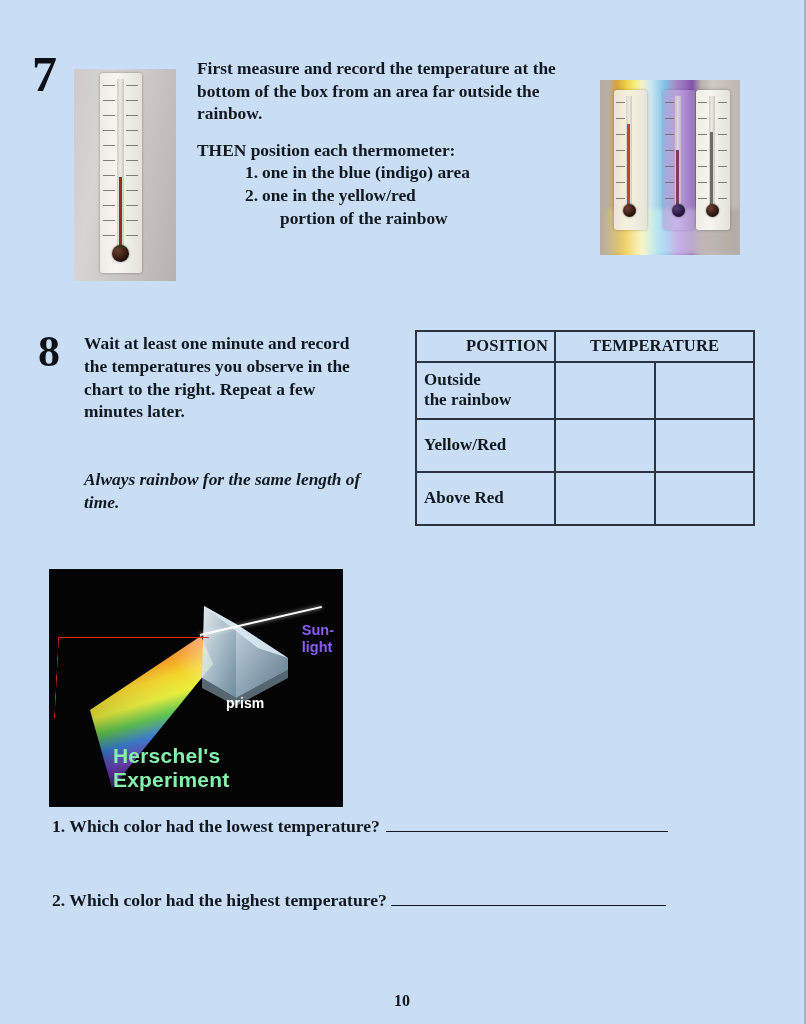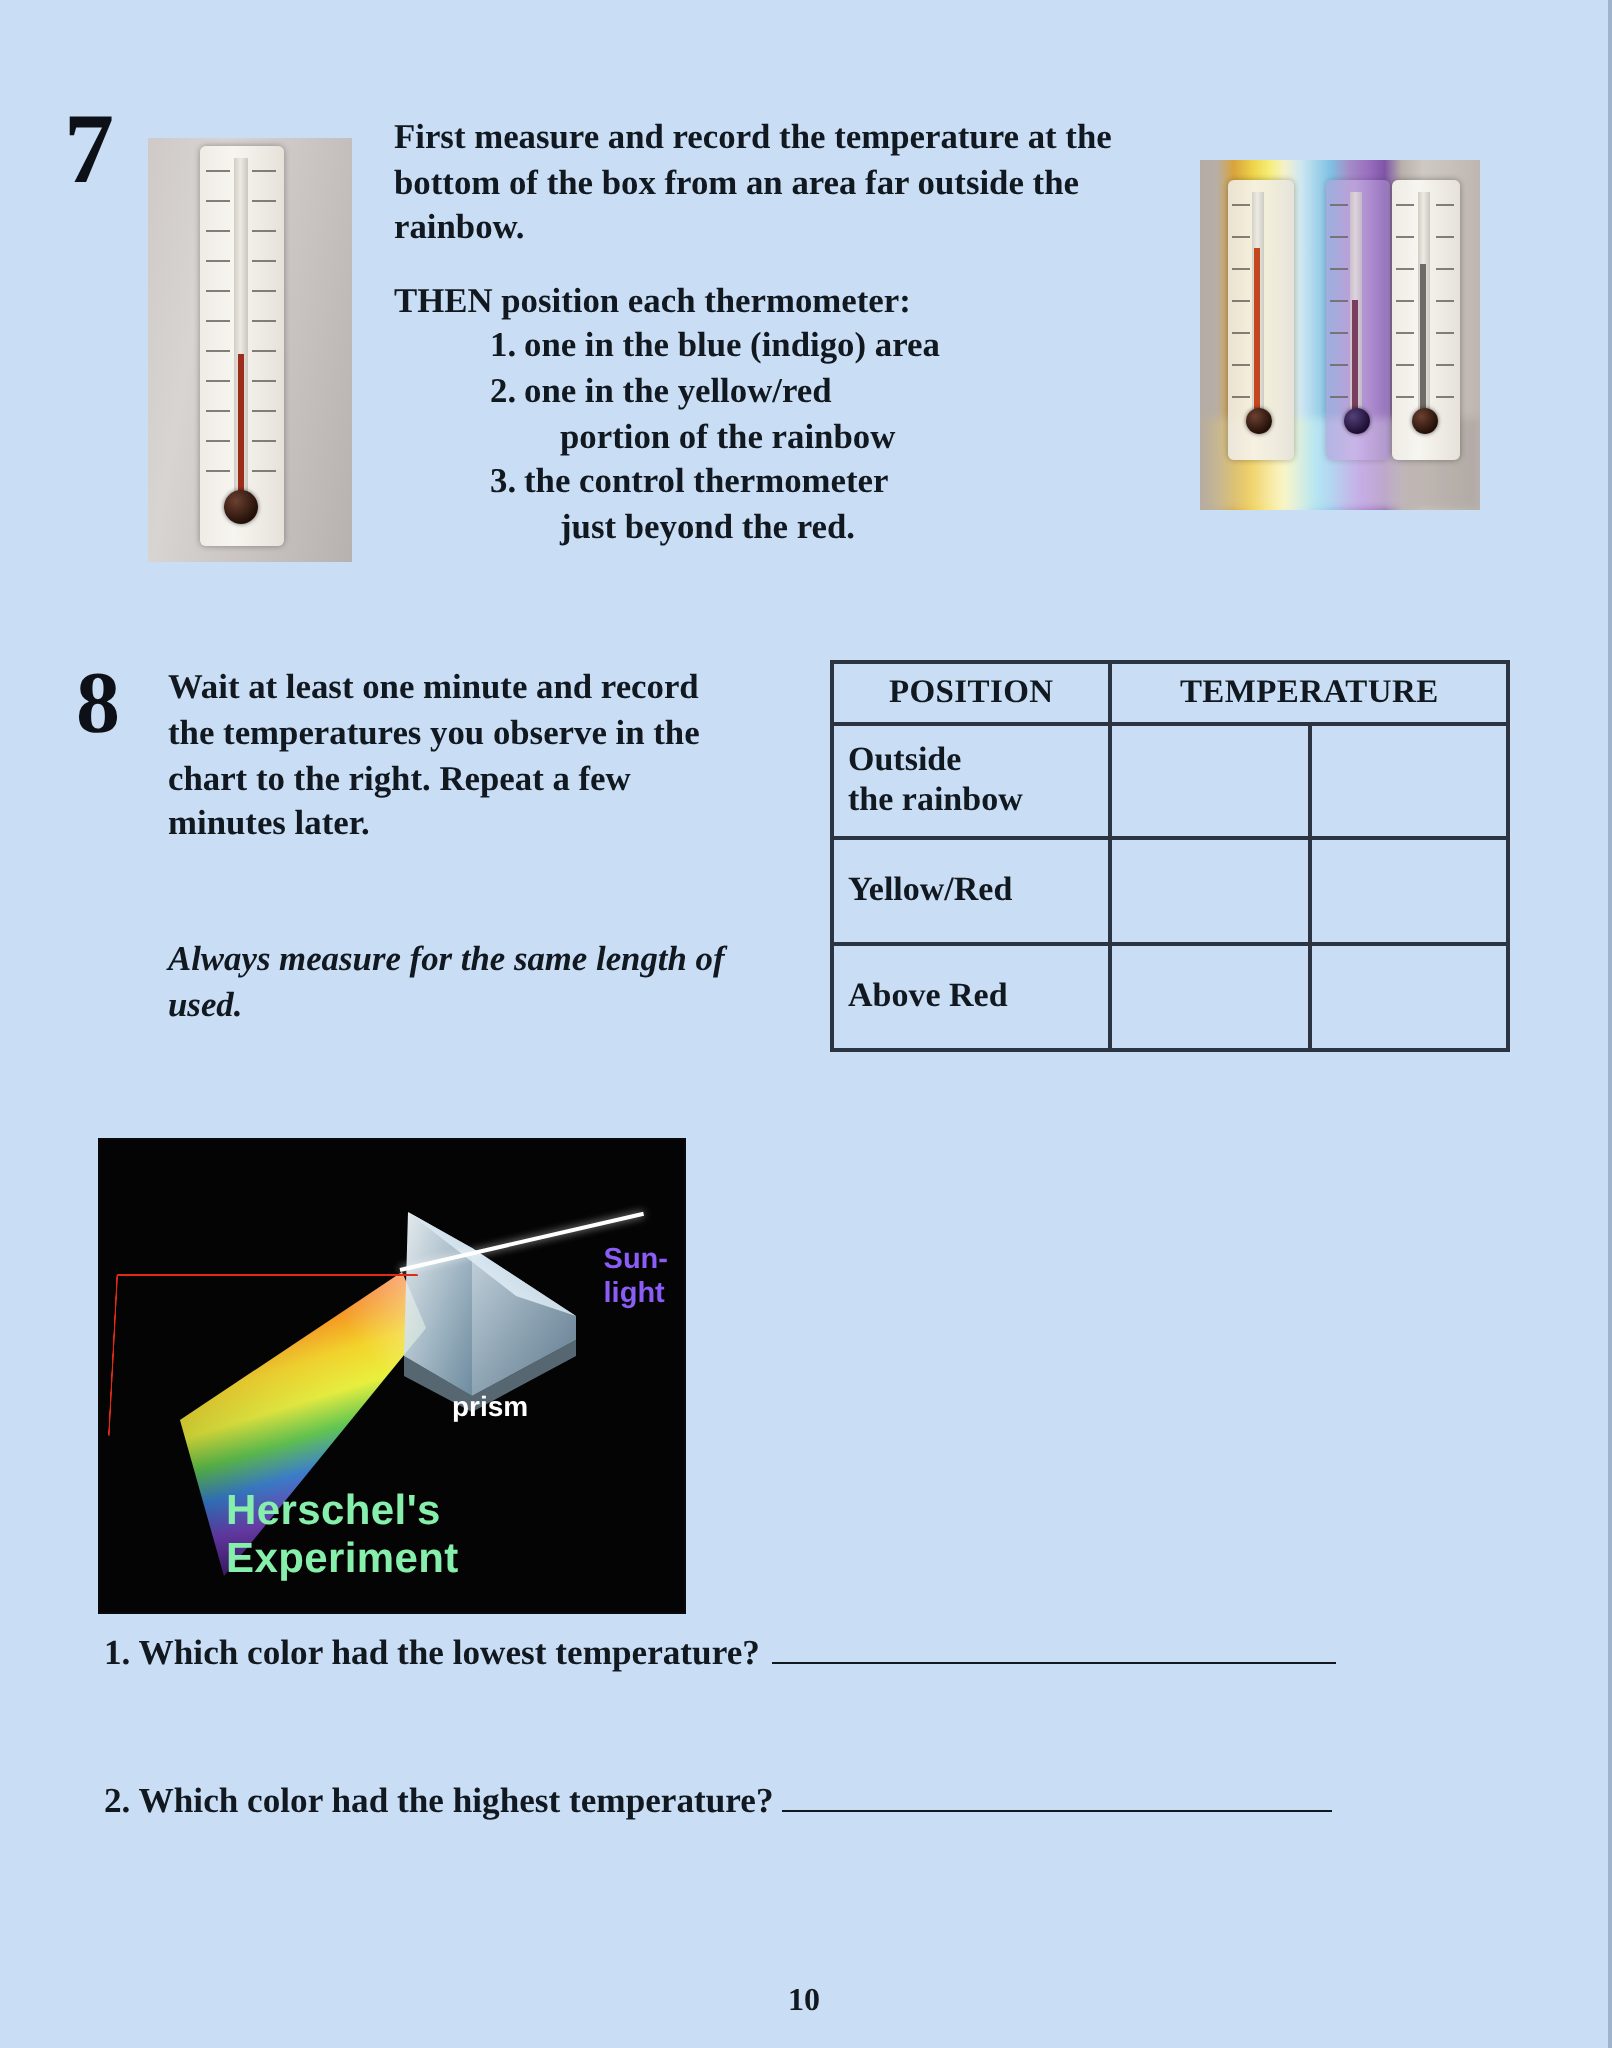--- a/index.html
+++ b/index.html
@@ -150,21 +150,21 @@
     background: #c9ddf4;
   }
   #datatable th {
     font-family: "Liberation Serif", serif;
     font-weight: bold;
     font-size: 16.5px;
     letter-spacing: .2px;
     height: 25px;
     padding: 1px 6px 3px 6px;
   }
-  #datatable th.pos { text-align: center; width: 134px; }
+  #datatable th.pos { text-align: right; width: 134px; }
   #datatable th.temp { text-align: center; }
   #datatable td.lbl {
     font-family: "Liberation Serif", serif;
     font-weight: bold;
     font-size: 17px;
     line-height: 20px;
     padding: 4px 5px 5px 7px;
     vertical-align: middle;
     width: 134px;
   }
@@ -317,24 +317,20 @@
       <div>First measure and record the temperature at the bottom of the box from an area far outside the rainbow.</div>
       <div class="para2">THEN position each thermometer:</div>
       <ol>
         <li>
           <span class="ln">1.</span><span>one in the blue (indigo) area</span>
         </li>
         <li>
           <span class="ln">2.</span><span>one in the yellow/red</span>
           <span class="cont">portion of the rainbow</span>
         </li>
-        <li>
-          <span class="ln">3.</span><span>the control thermometer</span>
-          <span class="cont">just beyond the red.</span>
-        </li>
       </ol>
     </div>
 
     <div class="photo" id="therm-three">
       <div class="t3-bg"></div>
       <div class="t3-glow"></div>
 
       <div class="th-body" style="left:14px;top:10px;width:33px;height:140px;opacity:.88;"></div>
       <div class="th-tube" style="left:26px;top:16px;width:6px;height:118px;opacity:.9;"></div>
       <div class="th-merc" style="left:27px;top:44px;width:3px;height:90px;background:#c4481f;"></div>
@@ -376,21 +372,21 @@
       <div class="tick" style="left:118px;top:70px;width:9px;"></div>
       <div class="tick" style="left:118px;top:86px;width:9px;"></div>
       <div class="tick" style="left:118px;top:102px;width:9px;"></div>
       <div class="tick" style="left:118px;top:118px;width:9px;"></div>
     </div>
   </div>
 
   <div id="step8">
     <div class="num step-num">8</div>
     <div id="s8text" class="body-text">Wait at least one minute and record the temperatures you observe in the chart to the right. Repeat a few minutes later.</div>
-    <div id="s8note" class="body-text">Always measure for the same length of used.</div>
+    <div id="s8note" class="body-text">Always rainbow for the same length of time.</div>
   </div>
 
   <table id="datatable">
     <thead>
       <tr>
         <th class="pos" rowspan="1">POSITION</th>
         <th class="temp" colspan="2">TEMPERATURE</th>
       </tr>
     </thead>
     <tbody>

